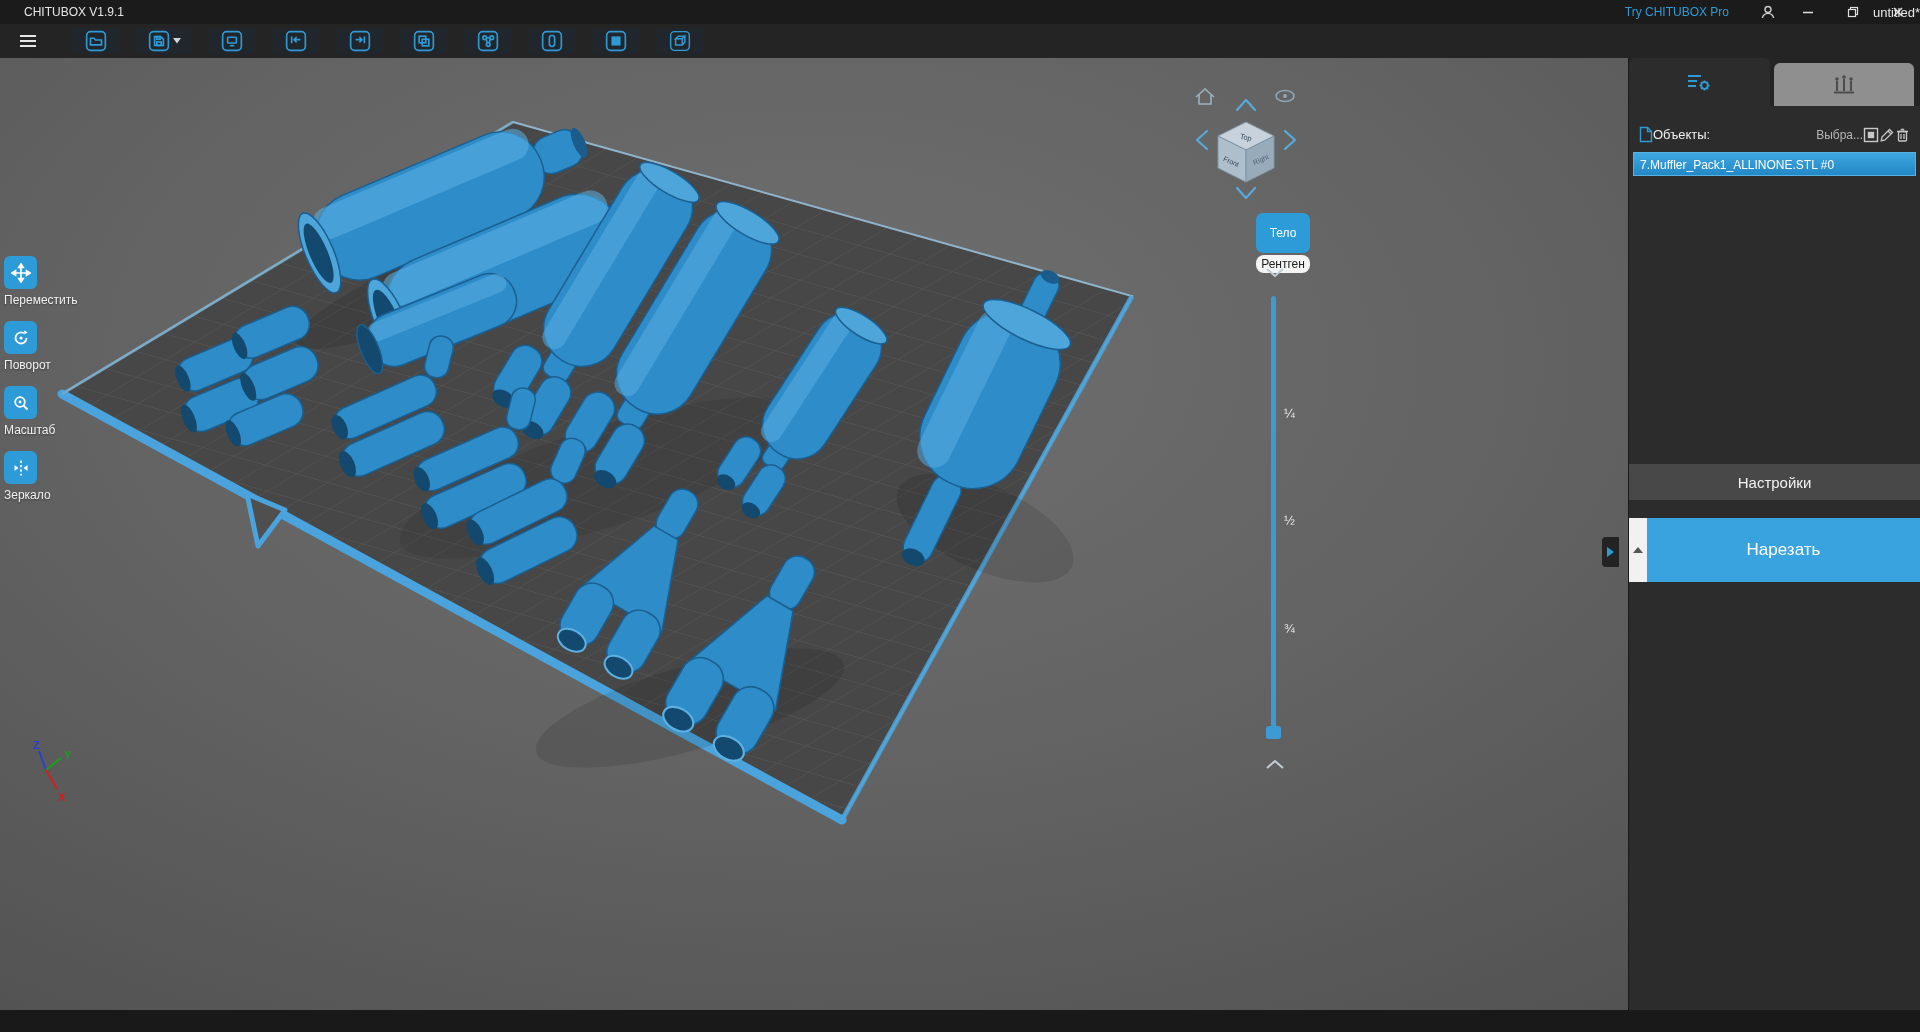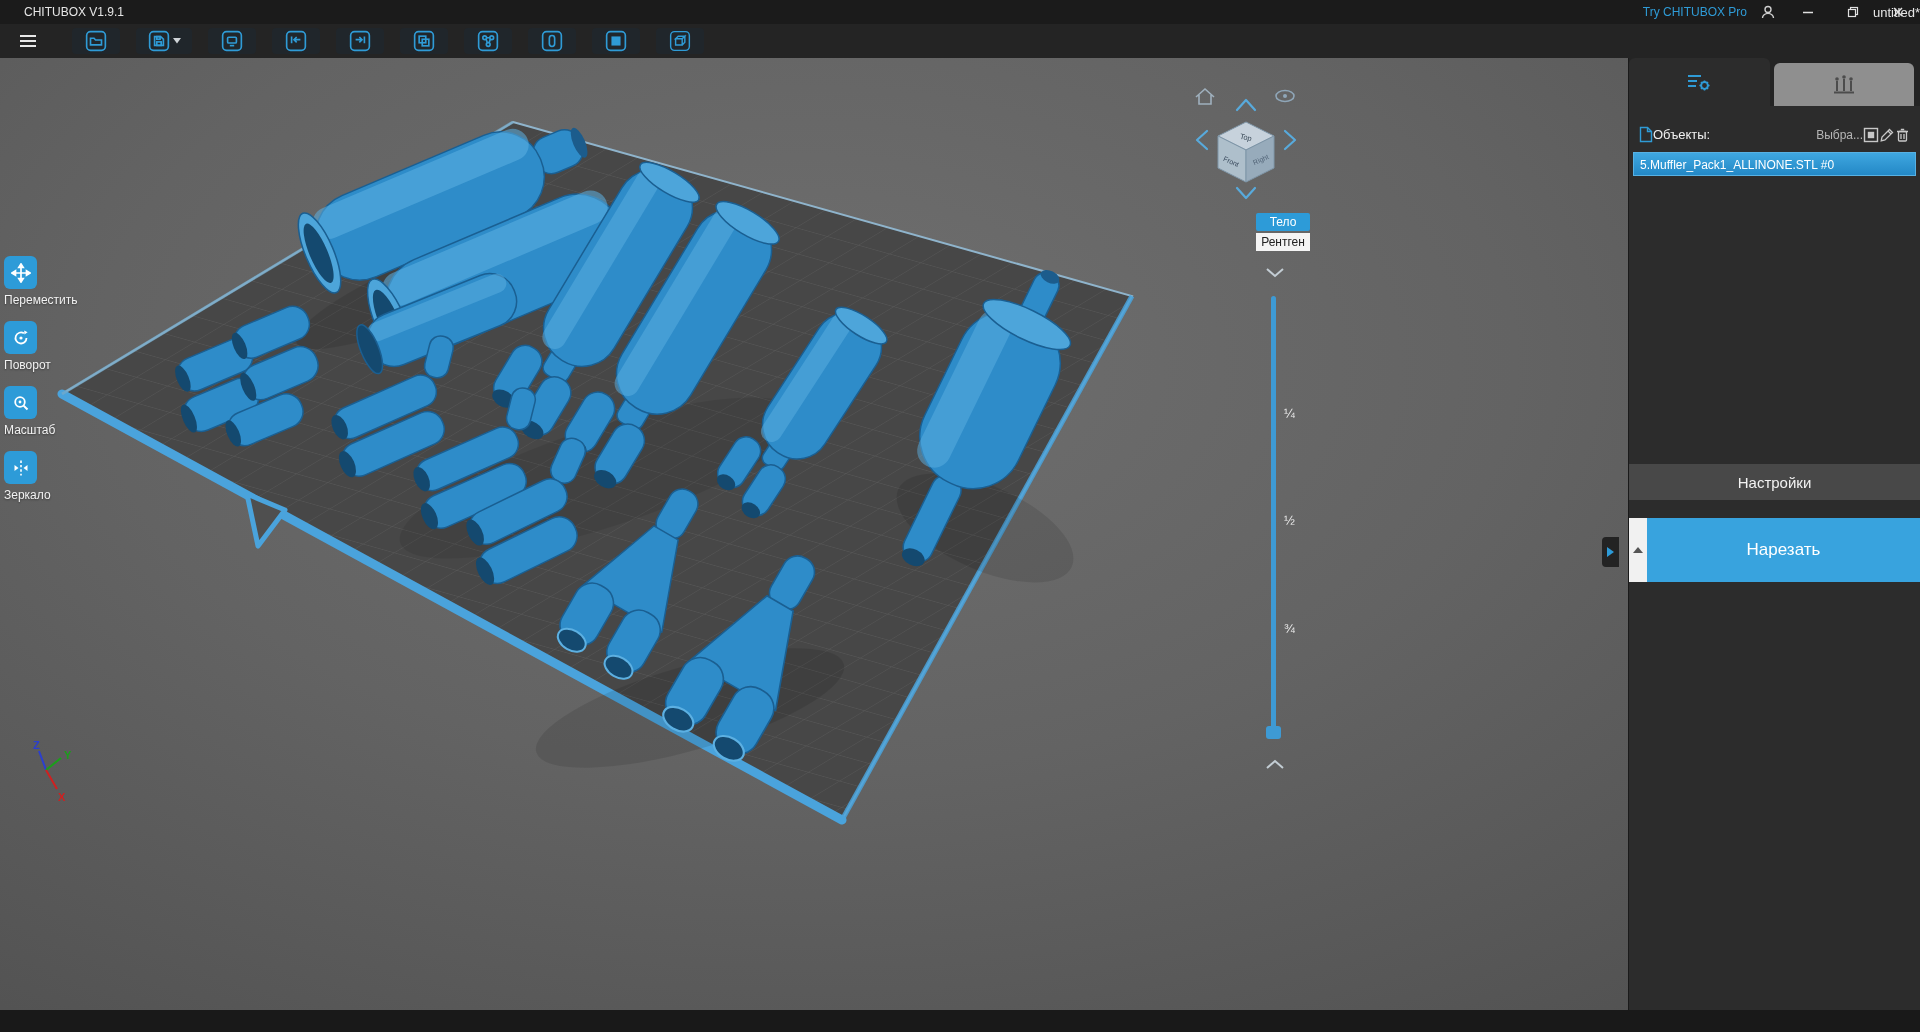--- a/index.html
+++ b/index.html
@@ -6,21 +6,21 @@
   html,body { width:1920px; height:1032px; overflow:hidden; background:#191919;
     font-family:"Liberation Sans", sans-serif; }
   :root{ --accent:#2f9bd6; --sel:#2d9bd8; --panelbg:#2c2c2c; }
 
   
   .titlebar{ position:absolute; top:0; left:0; right:0; height:24px; background:#1b1b1b;
     display:flex; align-items:center; color:#e6e6e6; font-size:12px; }
   .tb-left{ padding-left:24px; }
   .tb-center{ position:absolute; left:0; right:0; text-align:right; font-size:13px; pointer-events:none; }
   .tb-right{ margin-left:auto; display:flex; align-items:center; height:100%; }
-  .pro-link{ color:var(--accent); margin-right:4px; cursor:pointer; }
+  .pro-link{ color:var(--accent); margin-right:22px; cursor:pointer; }
   .win-btn{ width:45px; height:100%; display:flex; align-items:center; justify-content:center; }
   .user-btn{ width:34px; height:100%; display:flex; align-items:center; justify-content:center; }
 
   
   .toolbar{ position:absolute; top:24px; left:0; right:0; height:34px; background:#242424;
     display:flex; align-items:center; }
   .hamburger{ width:40px; display:flex; justify-content:center; margin-left:8px; margin-right:24px; }
   .tool-btns{ display:flex; gap:16px; align-items:center; }
   .tbtn{ width:48px; height:26px; display:flex; align-items:center; justify-content:center; gap:3px;
     background:#20262b; border-radius:4px; }
@@ -32,22 +32,22 @@
 
   
   .left-tools{ position:absolute; left:4px; top:198px; width:96px; }
   .ltool{ margin-bottom:14px; }
   .ltool-btn{ width:33px; height:33px; background:var(--sel); border-radius:6px;
     display:flex; align-items:center; justify-content:center; cursor:pointer; }
   .ltool-label{ color:#f2f2f2; font-size:12px; margin-top:4px; text-shadow:0 1px 2px rgba(0,0,0,.4); }
 
   
   .mode-toggle{ position:absolute; left:1256px; top:155px; width:54px; font-size:12px; text-align:center; }
-  .mode-body{ background:var(--sel); color:#fff; padding:2px 3px; border-radius:2px; margin-bottom:2px; cursor:pointer;}
-  .mode-xray{ background:#f4f4f4; color:#222; padding:2px 3px; border-radius:0; cursor:pointer;}
+  .mode-body{ background:var(--sel); color:#fff; padding:13px 3px; border-radius:7px; margin-bottom:2px; cursor:pointer;}
+  .mode-xray{ background:#f4f4f4; color:#222; padding:2px 3px; border-radius:8px; cursor:pointer;}
 
   
   .clip-slider{ position:absolute; left:1254px; top:208px; width:46px; height:534px; }
   .clip-track{ position:absolute; left:17px; top:30px; width:5px; height:436px; background:#3e9ad4; border-radius:3px; }
   .clip-handle{ position:absolute; left:12px; top:460px; width:15px; height:13px; background:#3e9ad4; border-radius:3px; cursor:pointer;}
   .clip-label{ position:absolute; left:30px; color:#ececec; font-size:13px; }
   .cl1{top:140px} .cl2{top:247px} .cl3{top:355px}
   .chev{ position:absolute; left:7px; }
 
   
@@ -489,21 +489,21 @@
       <span class="row-icon">
         <svg width="15" height="16" viewBox="0 0 15 16" fill="none" stroke="#c8c8c8" stroke-width="1.3">
           <path d="M2 4.5 H13 M5.8 2.5 h3.4"></path>
           <rect x="3.5" y="4.5" width="8" height="9.5" rx="1"></rect>
           <path d="M6 7 v5 M9 7 v5"></path>
         </svg>
       </span>
     </div>
 
     <div class="object-item">
-      <span>5.Muffler_Pack1_ALLINONE.STL #0</span>
+      <span>7.Muffler_Pack1_ALLINONE.STL #0</span>
     </div>
 
     <button class="settings-btn">Настройки</button>
 
     <div class="slice-row">
       <div class="expander">
         <div class="exp-tri"></div>
       </div>
       <button class="slice-btn">Нарезать</button>
     </div>

